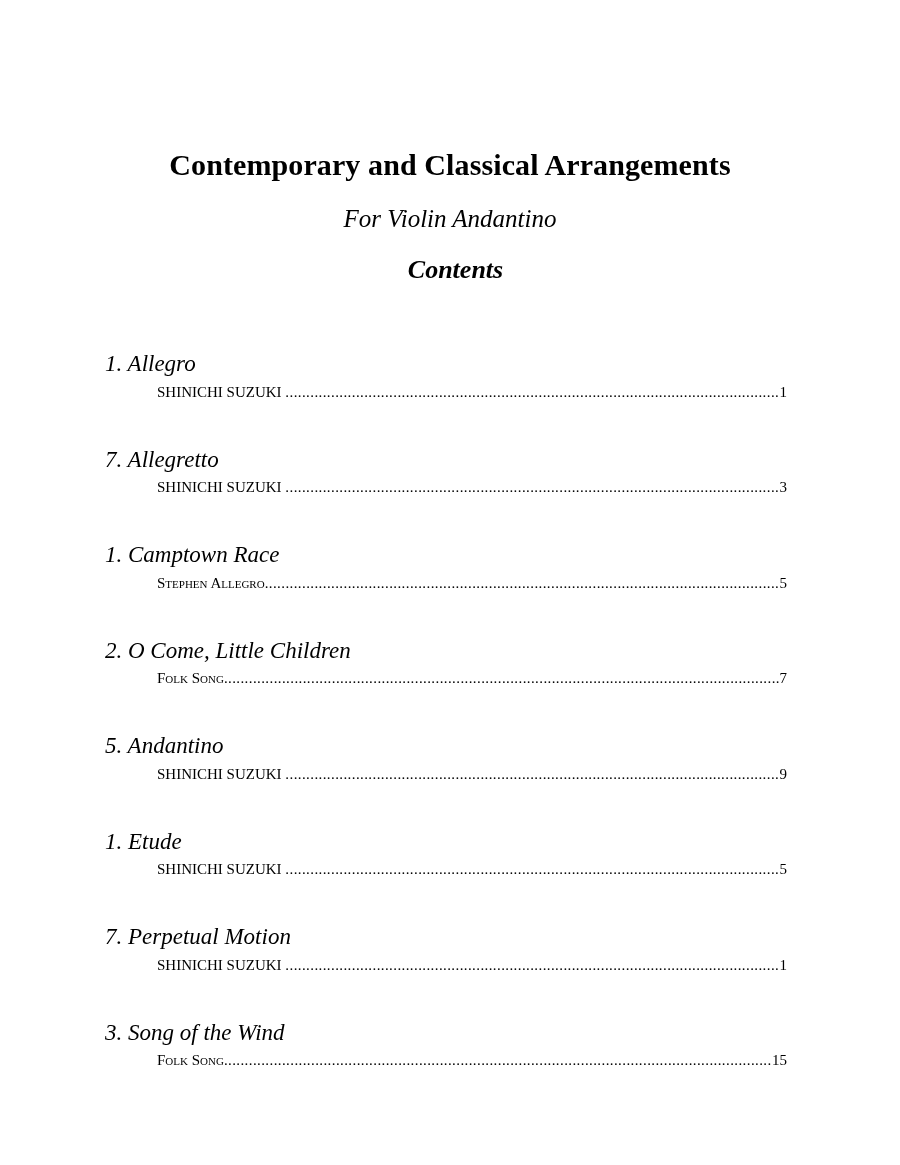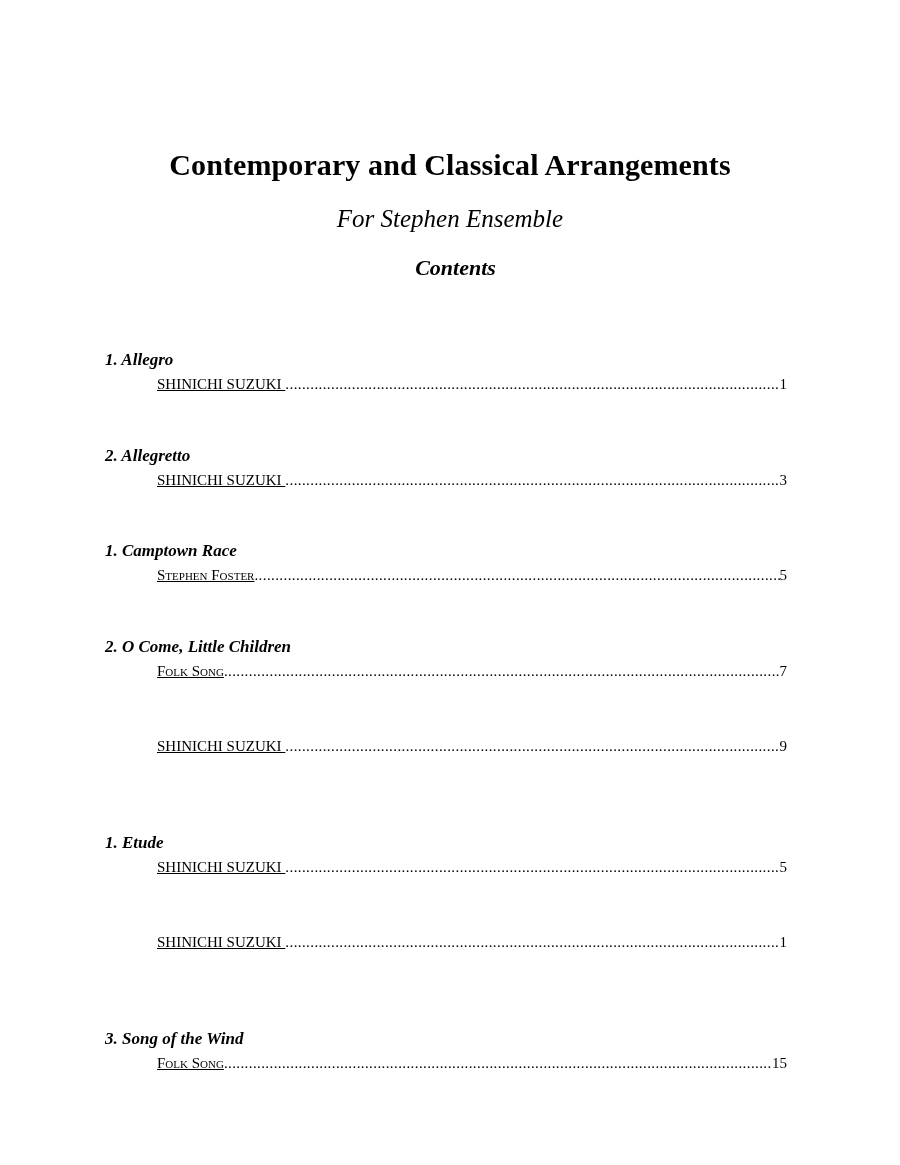--- a/index.html
+++ b/index.html
@@ -43,21 +43,21 @@
   .doc-subtitle {
     font-size: 25px;
     font-style: italic;
     font-weight: normal;
     line-height: 1.15;
     margin: 0;
     padding-top: 22px;
   }
 
   .contents-heading {
-    font-size: 22px;
+    font-size: 26px;
     font-style: italic;
     font-weight: bold;
     line-height: 1.15;
     margin: 0;
     padding-top: 22px;
     padding-left: 11px;
   }
 
   
   .toc {
@@ -66,23 +66,23 @@
     top: 350px;
     width: 682px;
   }
 
   .toc-entry {
     height: 95.5px;
     position: relative;
   }
 
   .entry-title {
-    font-size: 17px;
+    font-size: 23px;
     font-style: italic;
-    font-weight: bold;
+    font-weight: normal;
     line-height: 1.2;
     white-space: nowrap;
   }
 
   .entry-line {
     display: flex;
     align-items: baseline;
     margin-top: 5px;
     padding-left: 52px;
     font-size: 15px;
@@ -90,21 +90,20 @@
     width: 682px;
     box-sizing: border-box;
   }
 
   .entry-composer {
     font-variant: small-caps;
     font-style: normal;
     font-weight: normal;
     white-space: pre;
     flex: 0 0 auto;
-    text-decoration: underline;
   }
 
   .leader {
     flex: 1 1 auto;
     overflow: hidden;
     white-space: nowrap;
     margin: 0;
     min-width: 0;
     font-size: 15px;
     letter-spacing: 0.4px;
@@ -118,73 +117,75 @@
     white-space: nowrap;
   }
 </style>
 </head>
 <body>
 
 <div class="page">
 
   <div class="masthead">
     <h1 class="doc-title">Contemporary and Classical Arrangements</h1>
-    <h2 class="doc-subtitle">For Stephen Ensemble</h2>
+    <h2 class="doc-subtitle">For Violin Andantino</h2>
     <h3 class="contents-heading">Contents</h3>
   </div>
 
   <div class="toc">
       <div class="toc-entry">
         <div class="entry-title">1. Allegro</div>
         <div class="entry-line">
           <span class="entry-composer">SHINICHI SUZUKI </span>
           <span class="leader">...........................................................................................................................................................................................................................</span>
           <span class="entry-page">1</span>
         </div>
       </div>
       <div class="toc-entry">
-        <div class="entry-title">2. Allegretto</div>
+        <div class="entry-title">7. Allegretto</div>
         <div class="entry-line">
           <span class="entry-composer">SHINICHI SUZUKI </span>
           <span class="leader">...........................................................................................................................................................................................................................</span>
           <span class="entry-page">3</span>
         </div>
       </div>
       <div class="toc-entry">
         <div class="entry-title">1. Camptown Race</div>
         <div class="entry-line">
-          <span class="entry-composer">Stephen Foster</span>
+          <span class="entry-composer">Stephen Allegro</span>
           <span class="leader">...........................................................................................................................................................................................................................</span>
           <span class="entry-page">5</span>
         </div>
       </div>
       <div class="toc-entry">
         <div class="entry-title">2. O Come, Little Children</div>
         <div class="entry-line">
           <span class="entry-composer">Folk Song</span>
           <span class="leader">...........................................................................................................................................................................................................................</span>
           <span class="entry-page">7</span>
         </div>
       </div>
       <div class="toc-entry">
+        <div class="entry-title">5. Andantino</div>
         <div class="entry-line">
           <span class="entry-composer">SHINICHI SUZUKI </span>
           <span class="leader">...........................................................................................................................................................................................................................</span>
           <span class="entry-page">9</span>
         </div>
       </div>
       <div class="toc-entry">
         <div class="entry-title">1. Etude</div>
         <div class="entry-line">
           <span class="entry-composer">SHINICHI SUZUKI </span>
           <span class="leader">...........................................................................................................................................................................................................................</span>
           <span class="entry-page">5</span>
         </div>
       </div>
       <div class="toc-entry">
+        <div class="entry-title">7. Perpetual Motion</div>
         <div class="entry-line">
           <span class="entry-composer">SHINICHI SUZUKI </span>
           <span class="leader">...........................................................................................................................................................................................................................</span>
           <span class="entry-page">1</span>
         </div>
       </div>
       <div class="toc-entry">
         <div class="entry-title">3. Song of the Wind</div>
         <div class="entry-line">
           <span class="entry-composer">Folk Song</span>

